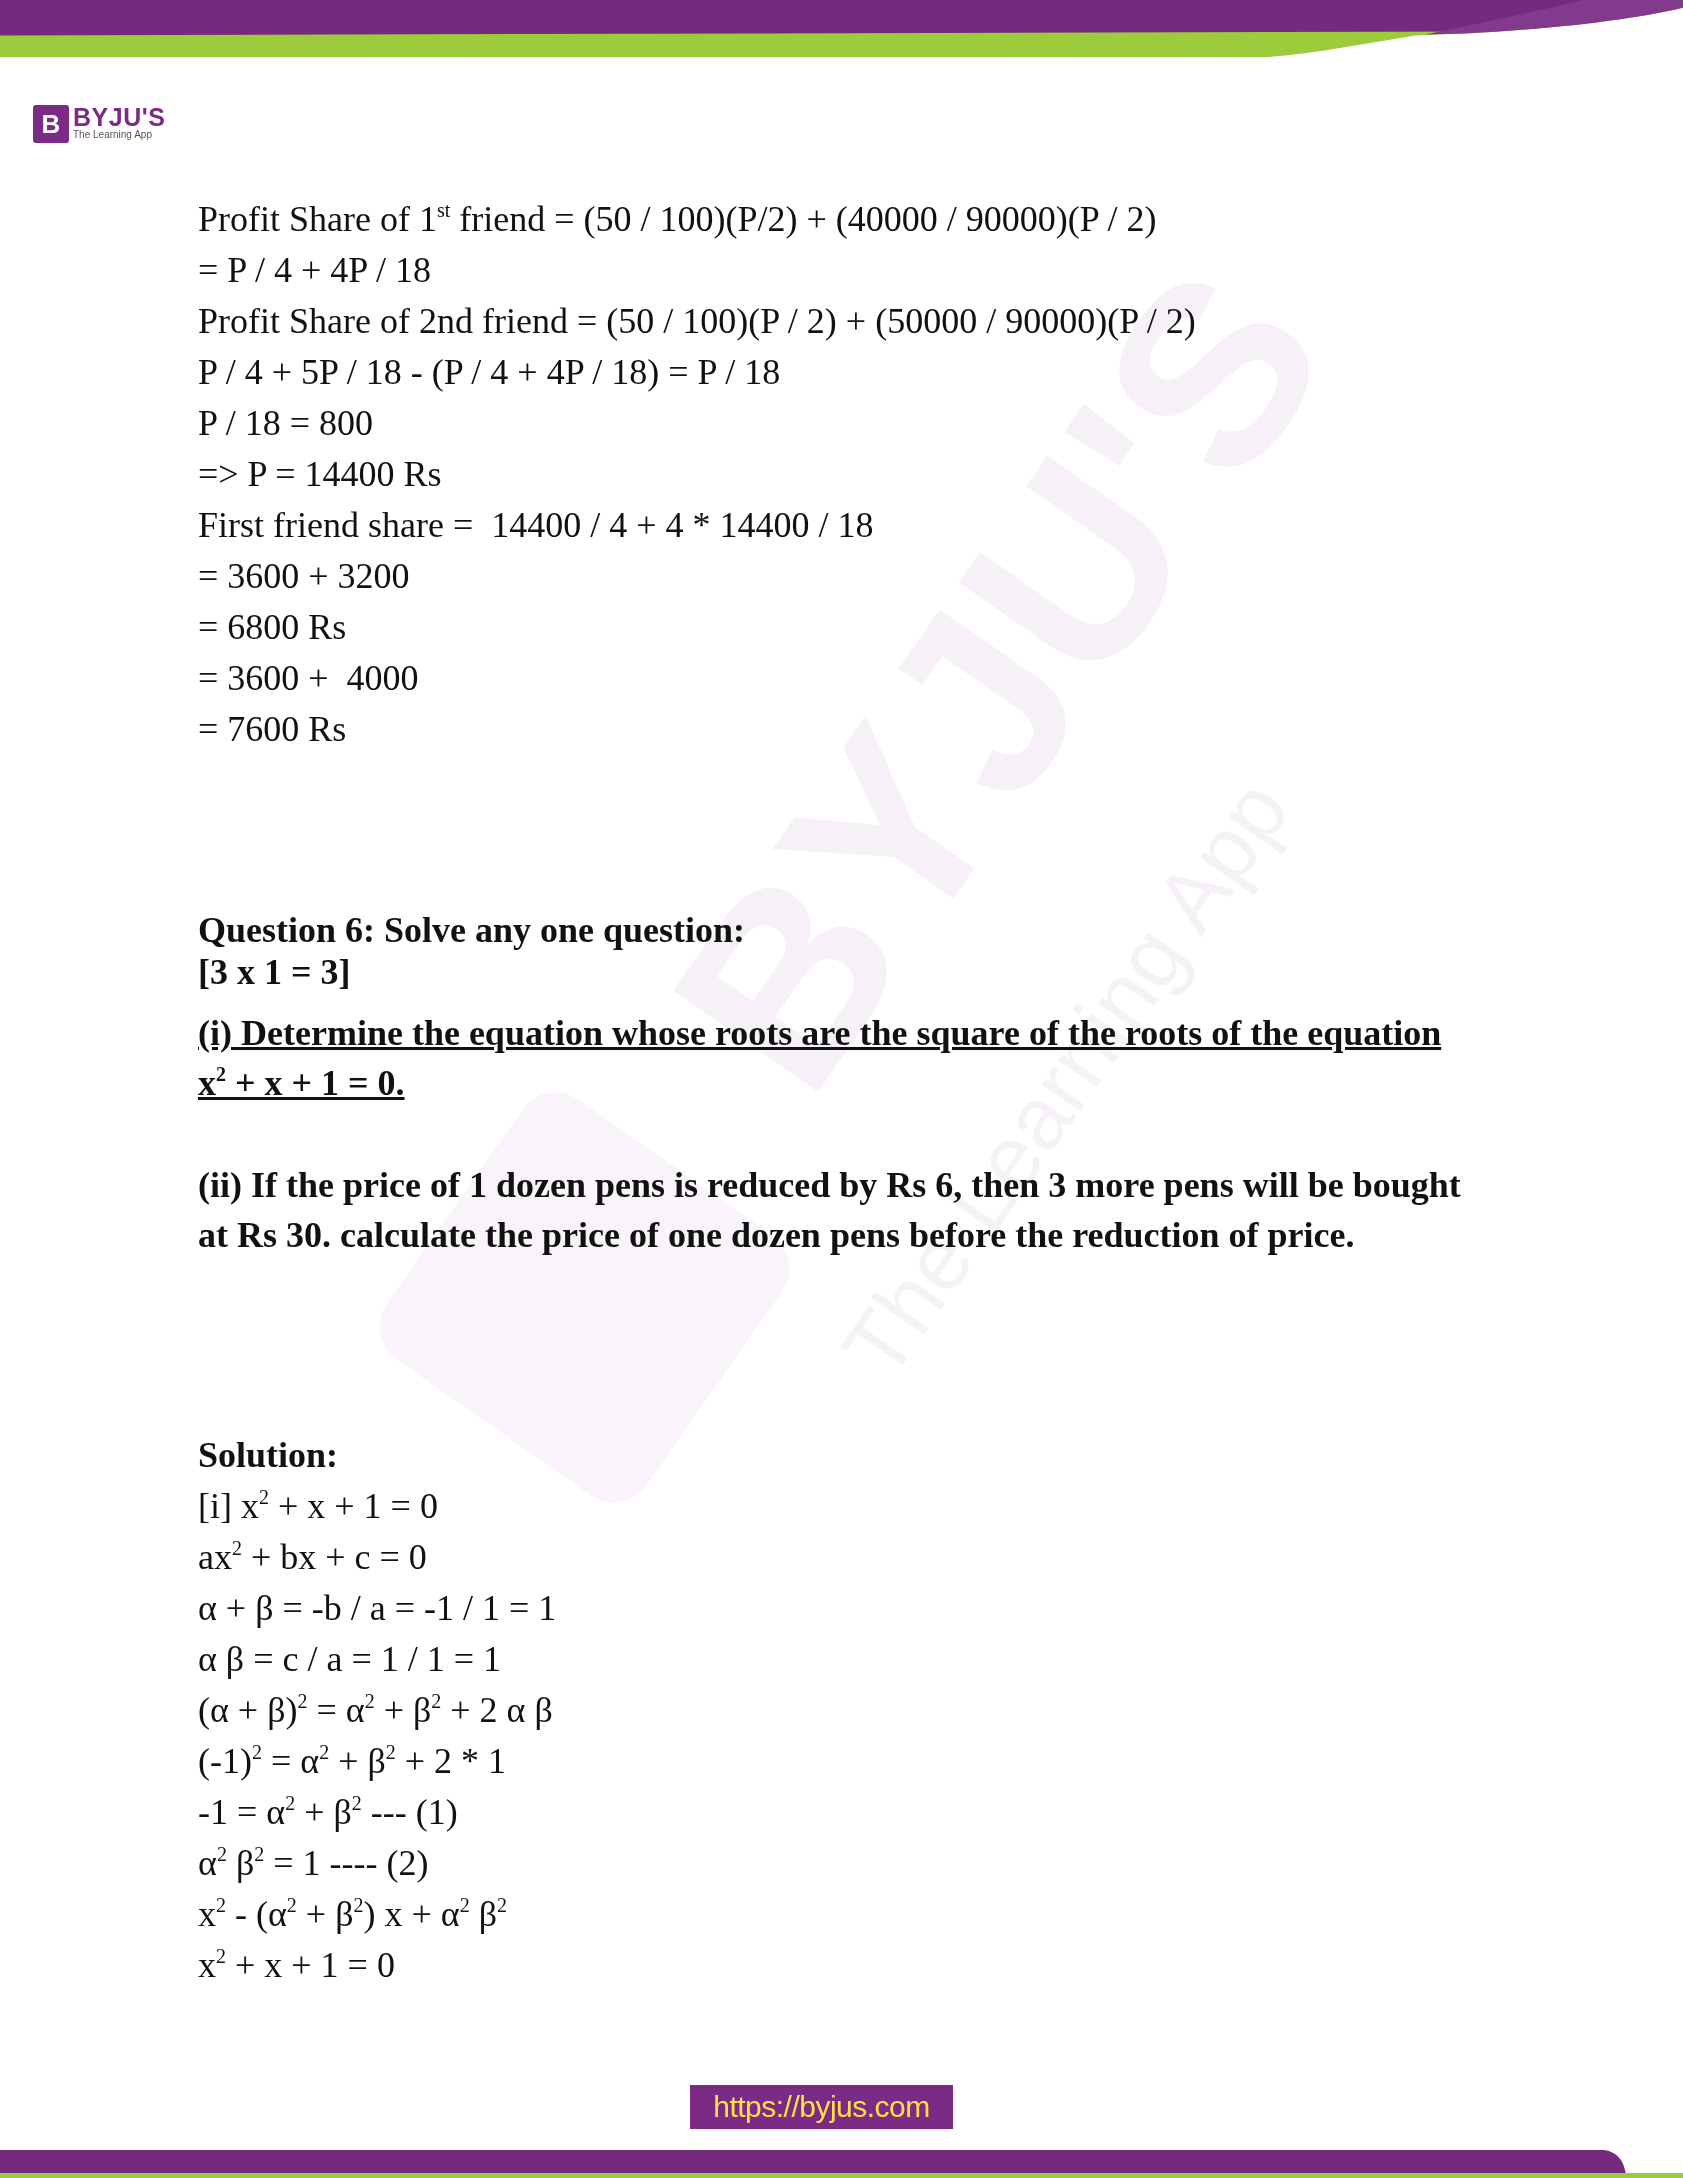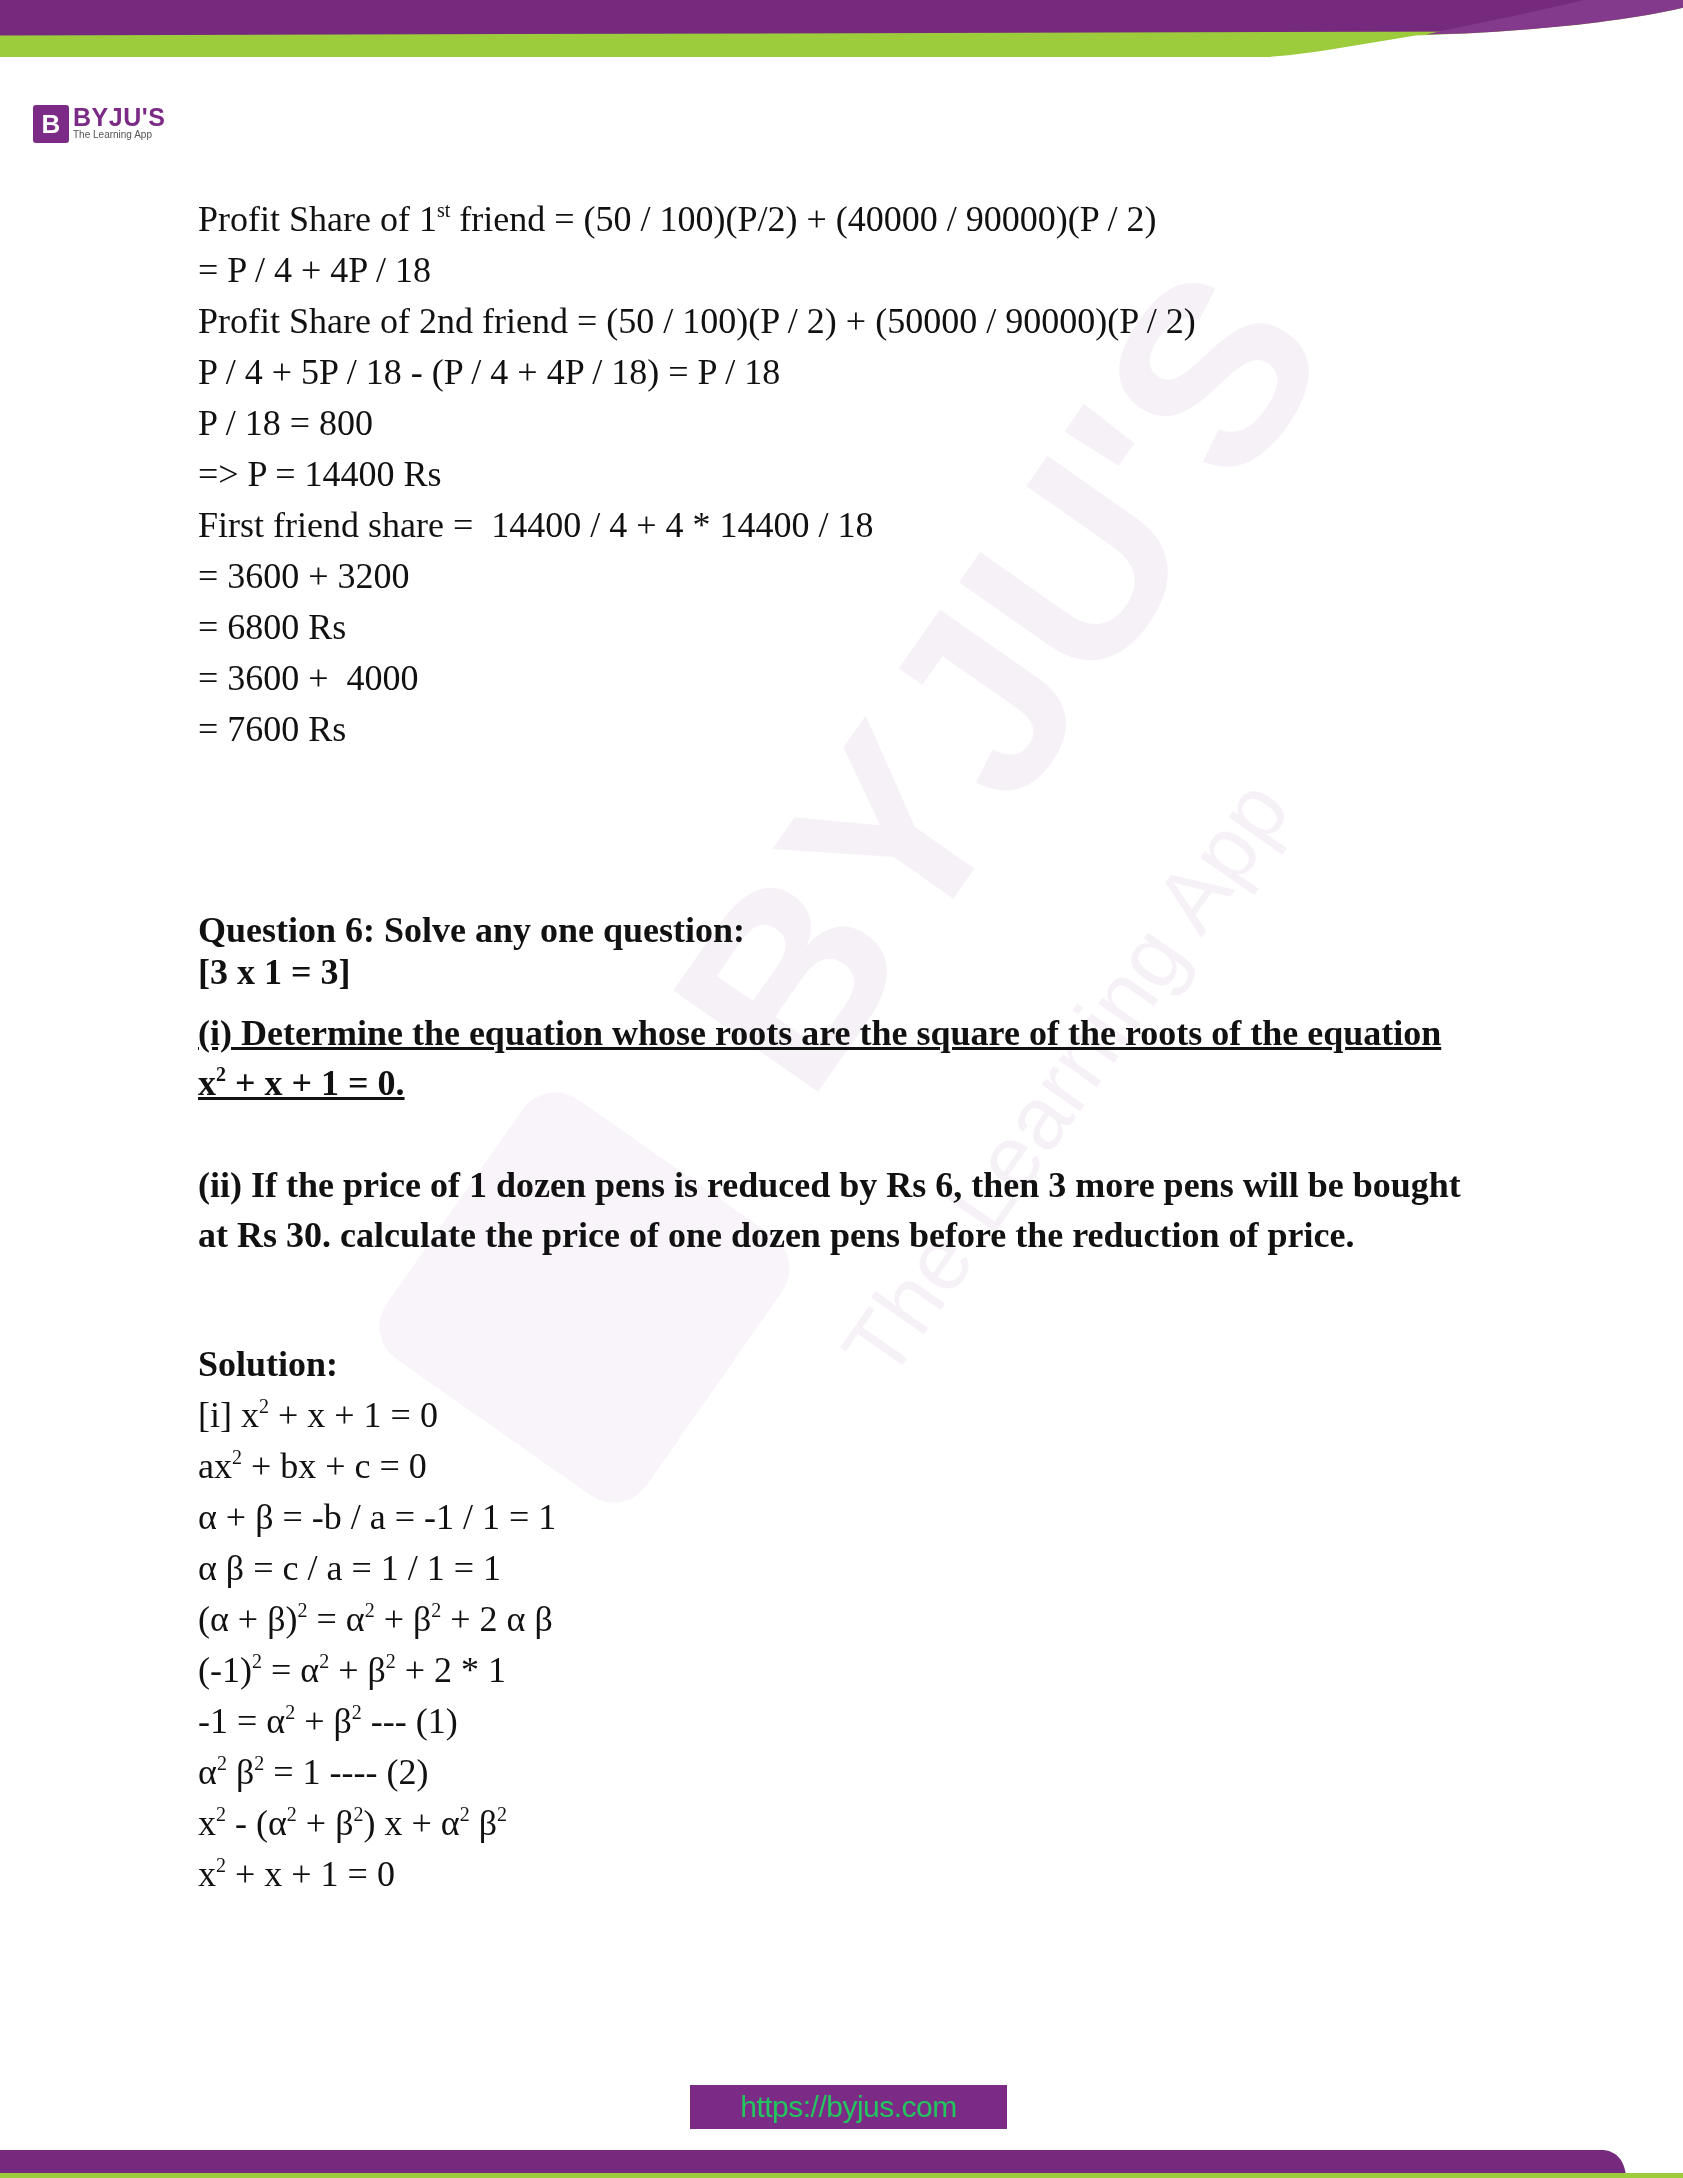--- a/index.html
+++ b/index.html
@@ -34,25 +34,25 @@
       position: absolute; left: 426px; top: 1139px; width: 317px; height: 317px;
       background: #7b2b85; opacity: 0.05; border-radius: 40px; transform: rotate(35deg);
     }
     
     .content { position: absolute; left: 198px; top: 194px; width: 1257px; }
     .line { font-size: 36px; line-height: 51px; white-space: pre; height: 51px; }
     .line sup { font-size: 20px; vertical-align: 14px; line-height: 0; }
     .bold { font-weight: bold; }
     .q-head { position: absolute; top: 909px; left: 198px; width: 1252px; display: flex; justify-content: space-between; font-size: 36px; font-weight: bold; flex-direction: column; }
     .para { position: absolute; left: 198px; width: 1267px; font-size: 36px; font-weight: bold; line-height: 50px; }
-    .sol { position: absolute; left: 198px; top: 1339px; }
+    .sol { position: absolute; left: 198px; top: 1430px; }
     .sol .line { font-size: 36px; line-height: 51px; height: 51px; }
     .footer-link {
-      position: absolute; left: 690px; top: 2085px; width: 317px; height: 44px;
-      background: #7b2b85; color: #22c55e; font-family: "Liberation Sans", sans-serif;
+      position: absolute; left: 690px; top: 2085px; width: 263px; height: 44px;
+      background: #7b2b85; color: #fde047; font-family: "Liberation Sans", sans-serif;
       font-size: 30px; display: flex; align-items: center; justify-content: center; letter-spacing: -0.5px;
     }
   </style>
 </head>
 <body>
 
 <svg class="hdr-svg" viewBox="0 0 1700 60" preserveAspectRatio="none">
   <path d="M0 0 H1700 V8 C1640 22 1560 30 1480 34 L1430 36 C1380 44 1330 54 1280 58 L0 58 Z" fill="#9ccb3b"></path>
   <path d="M0 0 H1700 V6 C1650 18 1580 28 1500 32 L0 36 Z" fill="#762a7e"></path>
   <path d="M1430 0 H1700 V8 C1640 22 1560 30 1480 34 L1440 35 C1500 22 1560 10 1600 0 Z" fill="#843a8c"></path>

